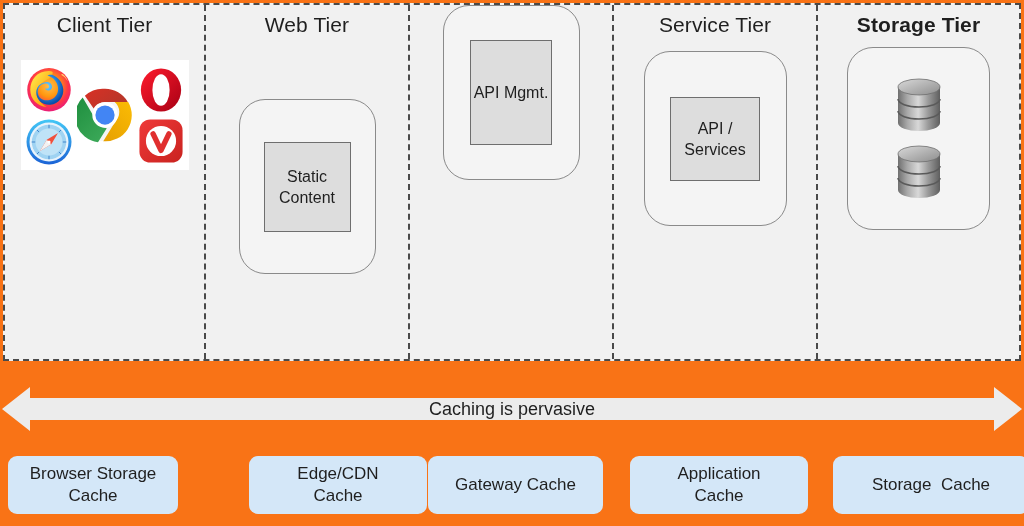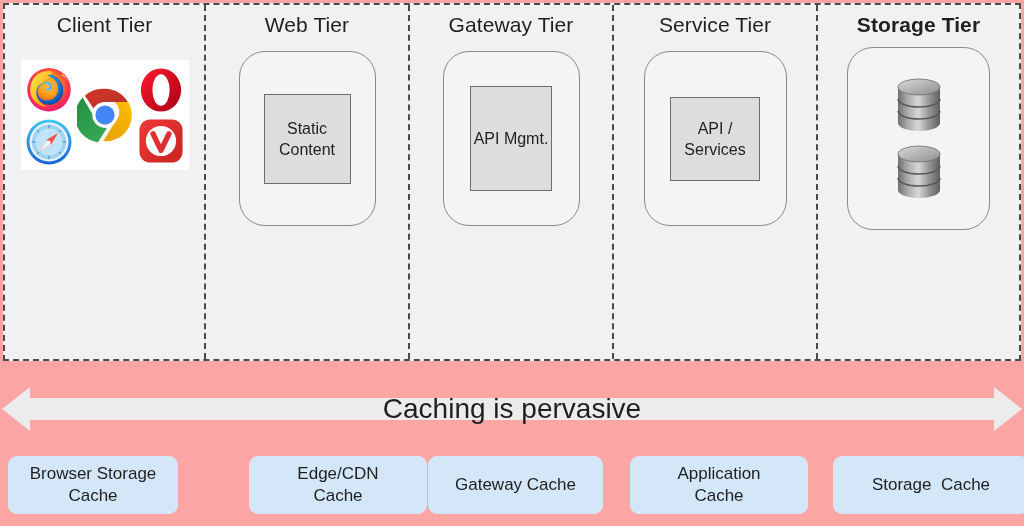--- a/index.html
+++ b/index.html
@@ -11,21 +11,21 @@
   body {
     font-family: "Liberation Sans", "DejaVu Sans", sans-serif;
     color: #1a1a1a;
     -webkit-font-smoothing: antialiased;
   }
 
   #canvas {
     position: relative;
     width: 1024px;
     height: 526px;
-    background: #fca5a5;
+    background: #f97316;
     overflow: hidden;
   }
 
   
   .tier-band {
     position: absolute;
     left: 3px;
     top: 3px;
     width: 1018px;
     height: 358px;
@@ -117,21 +117,21 @@
   }
   .arrow-label {
     position: absolute;
     left: 0;
     top: 0;
     width: 1024px;
     height: 56px;
     display: flex;
     align-items: center;
     justify-content: center;
-    font-size: 28px;
+    font-size: 18px;
     color: #1f1f1f;
     pointer-events: none;
   }
 
   
   .cache-row {
     position: absolute;
     left: 0px;
     top: 456px;
     width: 1024px;
@@ -265,31 +265,30 @@
               </linearGradient>
             </defs>
             <rect x="2" y="2" width="60" height="60" rx="15" fill="url(#vvG)"></rect>
             <circle cx="32" cy="32" r="21" fill="#ffffff"></circle>
             <path d="M21 22 L32 45 L43 22" stroke="#e02f2f" stroke-width="7.5" fill="none" stroke-linecap="round" stroke-linejoin="round"></path>
           </svg>
         </div>
       </div>
     </div>
 
-    <div class="tier-col" style="width:204px;">
+    <div class="tier-col" style="width:204px;gap:48px;">
       <div class="tier-title">Web Tier</div>
       <div class="node-shell" style="width:137px;height:175px;margin-top:13px;">
         <div class="inner-box" style="width:87px;height:90px;">Static
 Content</div>
       </div>
     </div>
 
     <div class="tier-col" style="width:204px;">
-      <div class="tier-title">Gateway Tier</div>
-      <div class="node-shell" style="width:137px;height:175px;margin-top:13px;">
+      <div class="node-shell" style="width:137px;height:175px;">
         <div class="inner-box" style="width:82px;height:105px;">API
 Mgmt.</div>
       </div>
     </div>
 
     <div class="tier-col" style="width:204px;">
       <div class="tier-title">Service Tier</div>
       <div class="node-shell" style="width:143px;height:175px;margin-top:13px;">
         <div class="inner-box" style="width:90px;height:84px;">API /
 Services</div>

